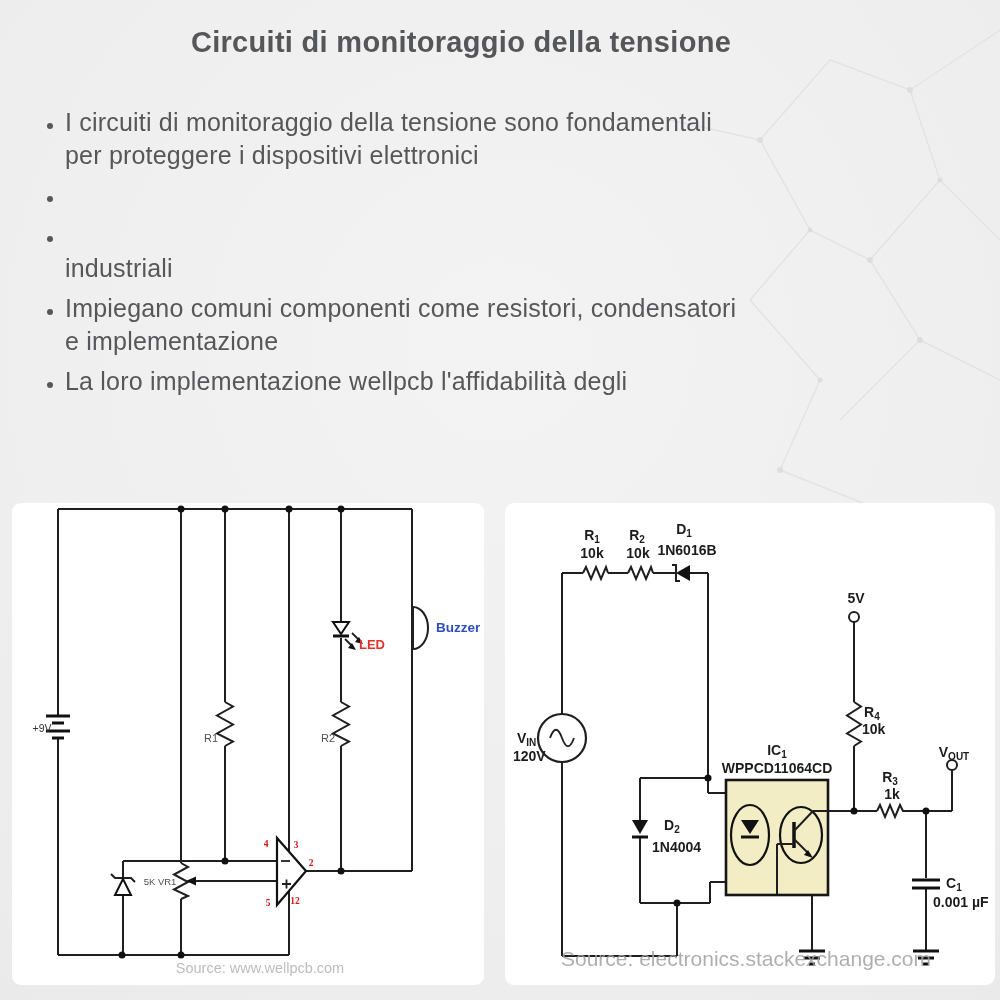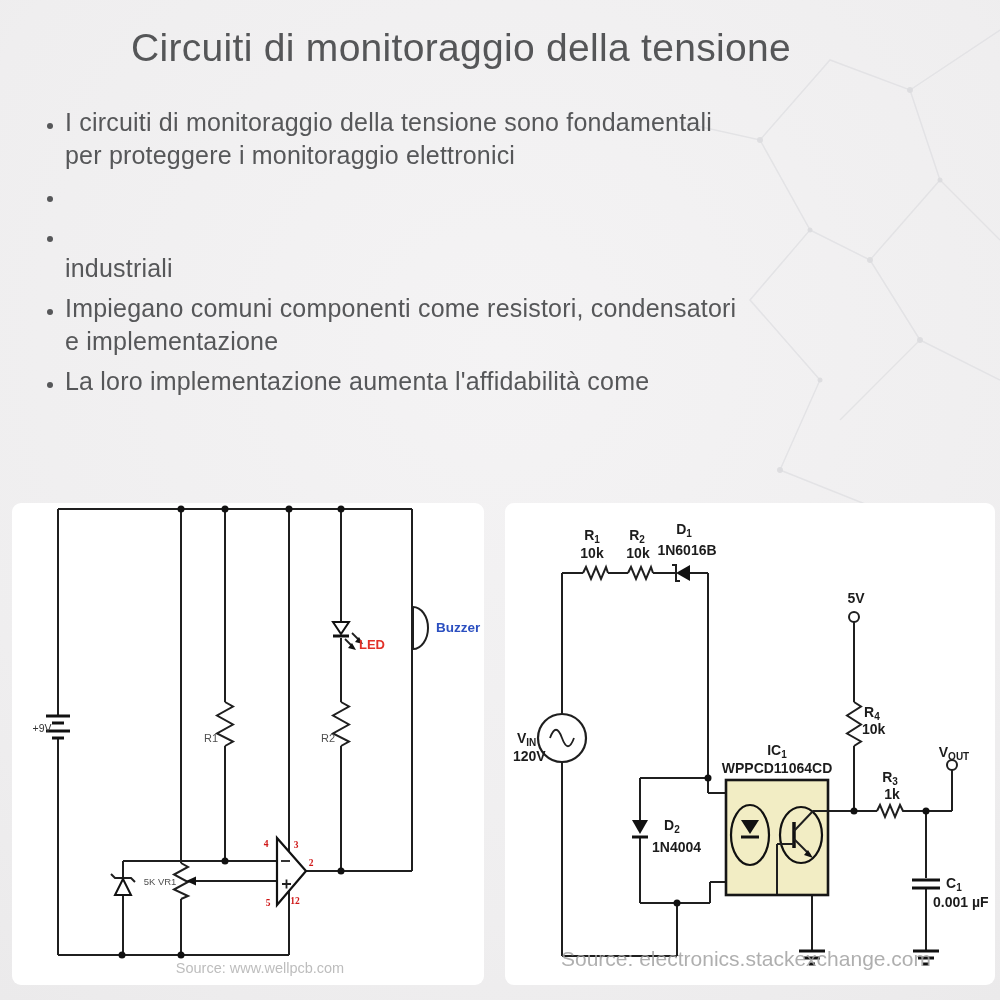--- a/index.html
+++ b/index.html
@@ -5,21 +5,21 @@
   html,body{margin:0;padding:0;}
   body{
     width:1000px;height:1000px;position:relative;overflow:hidden;
     background:radial-gradient(circle at 50% 35%, #f4f3f4 0%, #efeeef 70%, #ebeaeb 100%);
     font-family:"Liberation Sans", sans-serif;
     color:#58595b;
   }
   .deco{position:absolute;top:0;right:0;pointer-events:none;}
   .title{
     position:absolute;top:26px;left:0;width:922px;text-align:center;
-    font-size:39px;font-weight:400;letter-spacing:.3px;color:#555658;
+    font-size:29px;font-weight:700;letter-spacing:.3px;color:#555658;
   }
   ul.bullets{
     position:absolute;top:98px;left:0;margin:8px;padding:0 30px 0 57px;width:910px;
     list-style:disc outside;
   }
   ul.bullets li{
     font-size:25px;line-height:33px;margin-bottom:7px;color:#565759;letter-spacing:.2px;
   }
   ul.bullets li::marker{color:#565759;font-size:19px;}
   .card{
@@ -58,25 +58,25 @@
     <circle cx="230" cy="230" r="2.5"></circle>
       <circle cx="340" cy="340" r="3"></circle>
     <circle cx="240" cy="380" r="2.5"></circle>
       <circle cx="200" cy="470" r="3"></circle>
   </g>
 </svg>
 
 <div class="title">Circuiti di monitoraggio della tensione</div>
 
 <ul class="bullets">
-  <li><span>I circuiti di monitoraggio della tensione sono fondamentali</span><br><span>per proteggere i monitoraggio elettronici</span></li>
+  <li><span>I circuiti di monitoraggio della tensione sono fondamentali</span><br><span>per proteggere i dispositivi elettronici</span></li>
   <li><br></li>
   <li><br><span>industriali</span></li>
   <li><span>Impiegano comuni componenti come resistori, condensatori</span><br><span>e implementazione</span></li>
-  <li><span>La loro implementazione aumenta l'affidabilità come</span><br></li>
+  <li><span>La loro implementazione wellpcb l'affidabilità degli</span><br></li>
 </ul>
 
 <div class="card left">
 <svg width="472" height="482" viewBox="0 0 472 482">
 
   <g>
     <path class="wire" d="M46,6 H400"></path>
     <path class="wire" d="M400,6 V368"></path>
     <path class="wire" d="M46,6 V212 M46,235 V452"></path>
     <path class="wire" d="M46,452 H277"></path>

